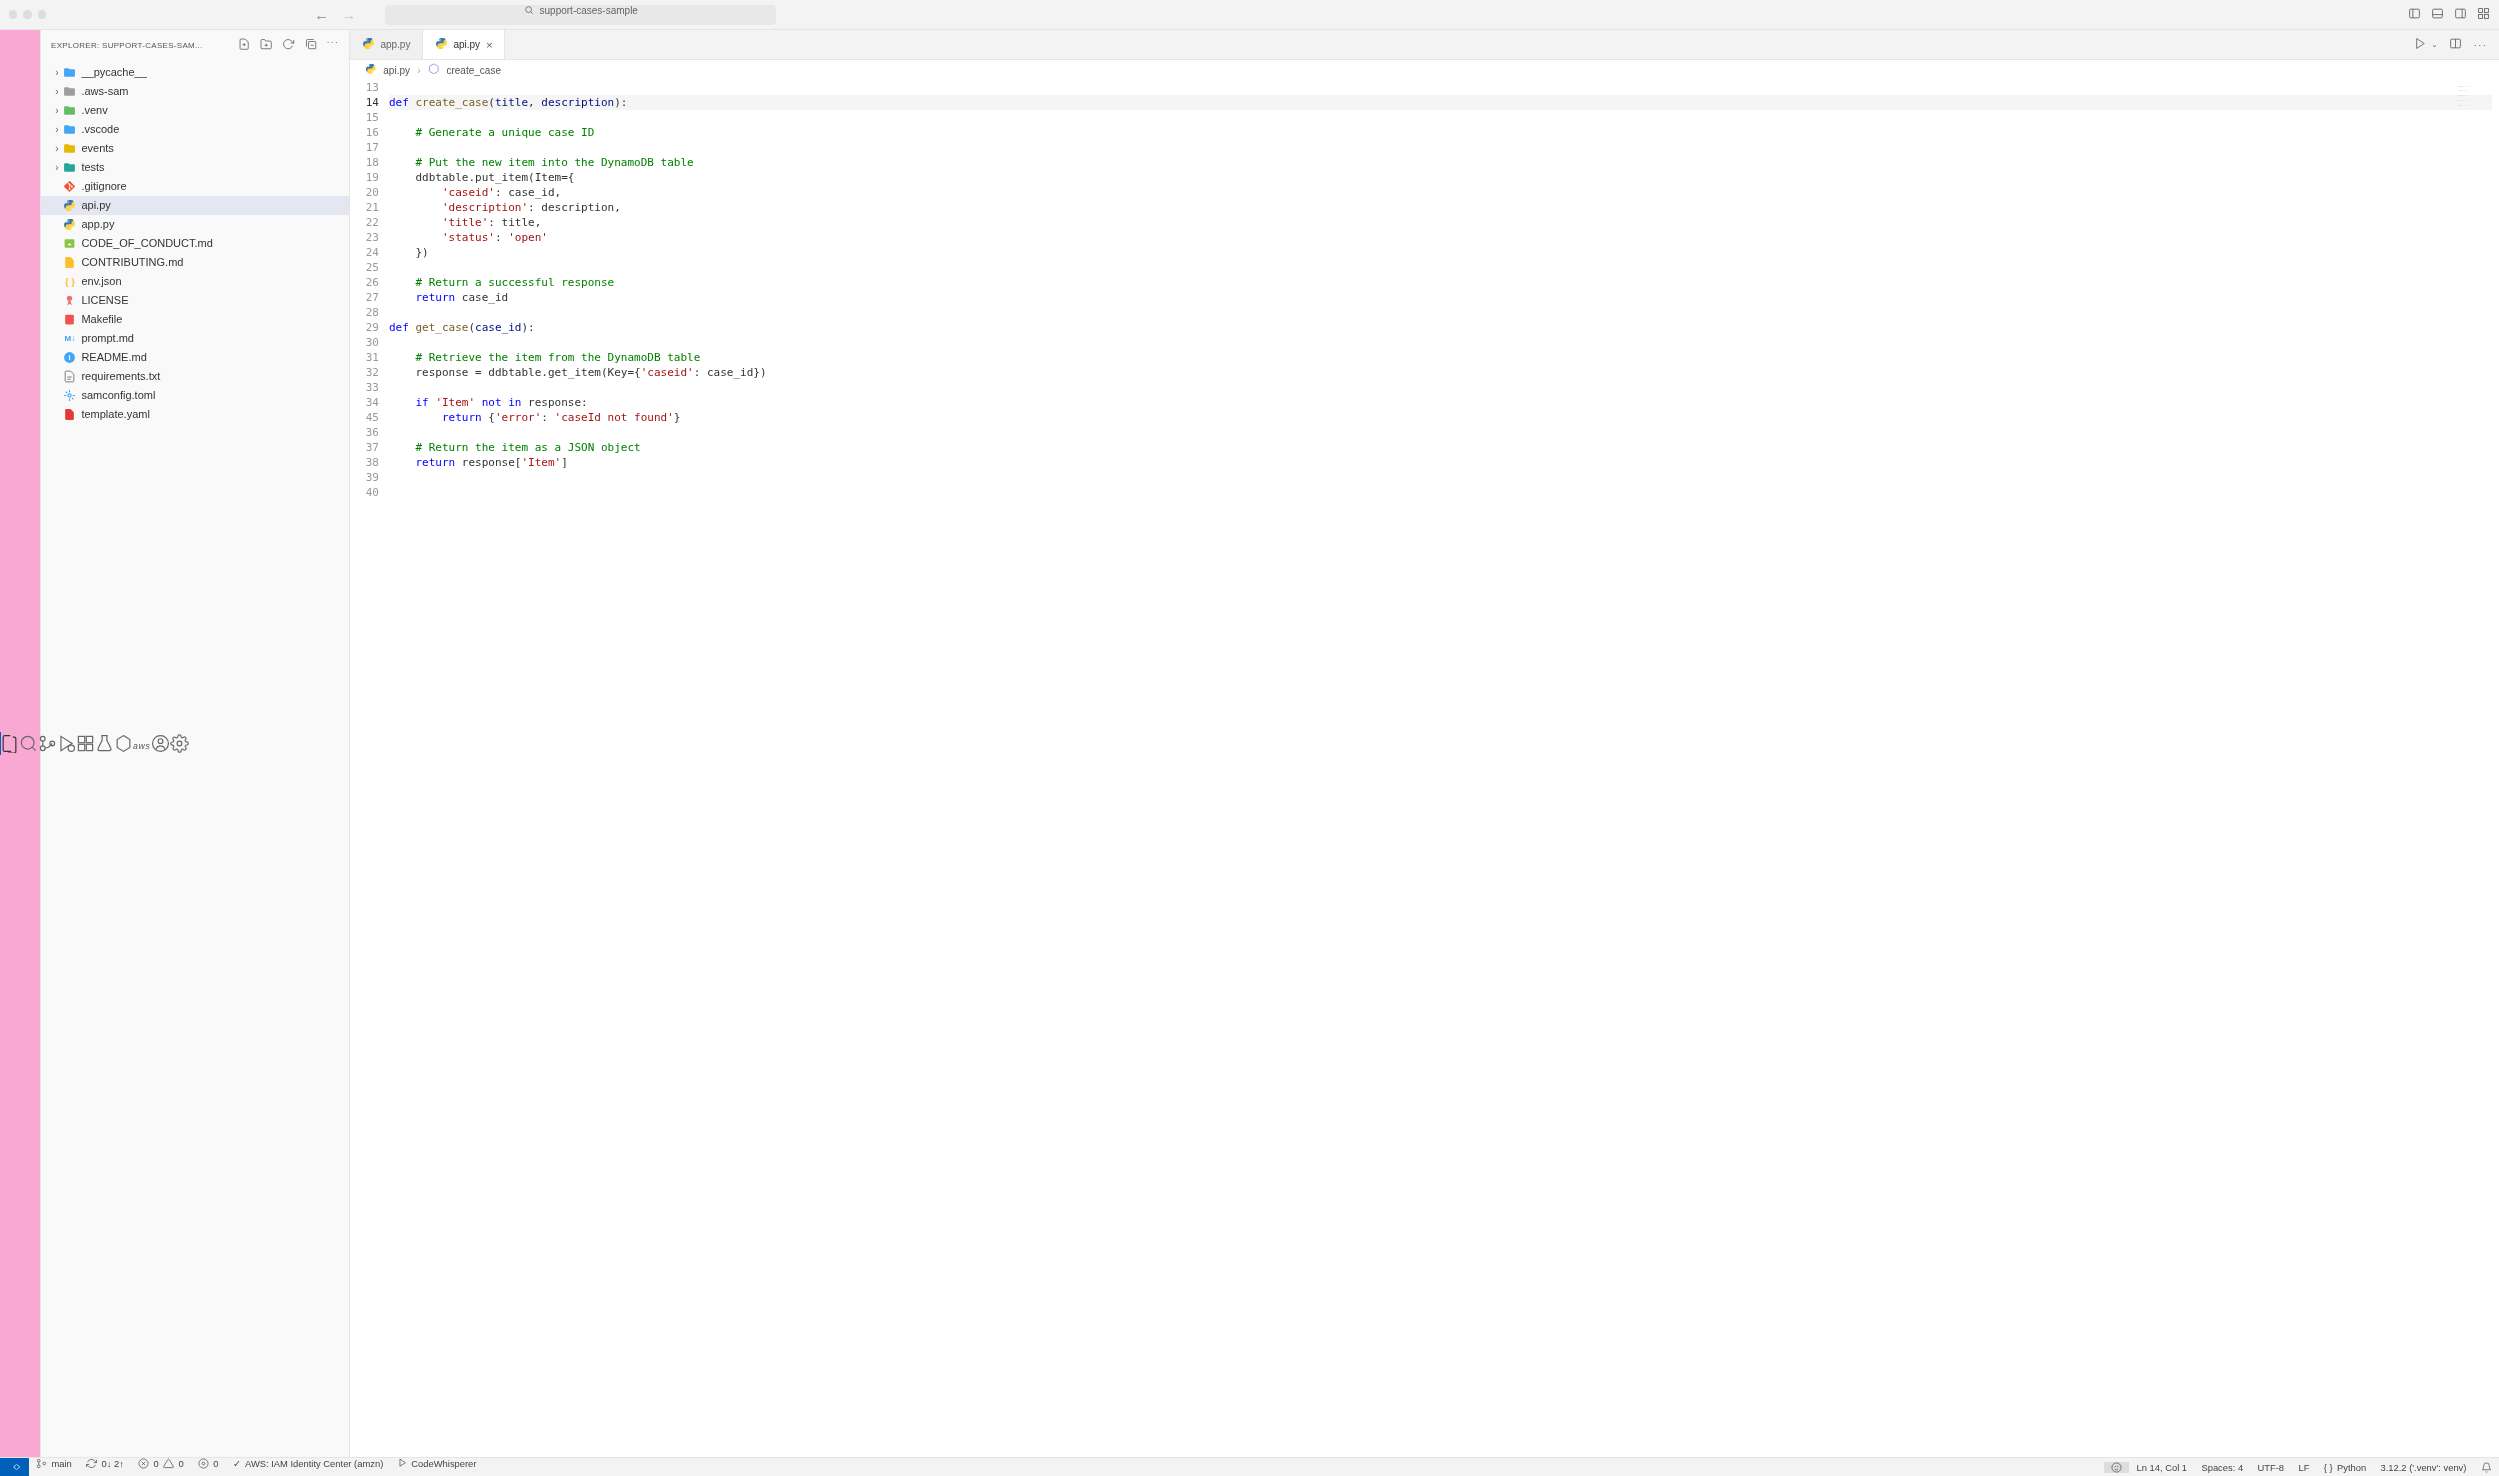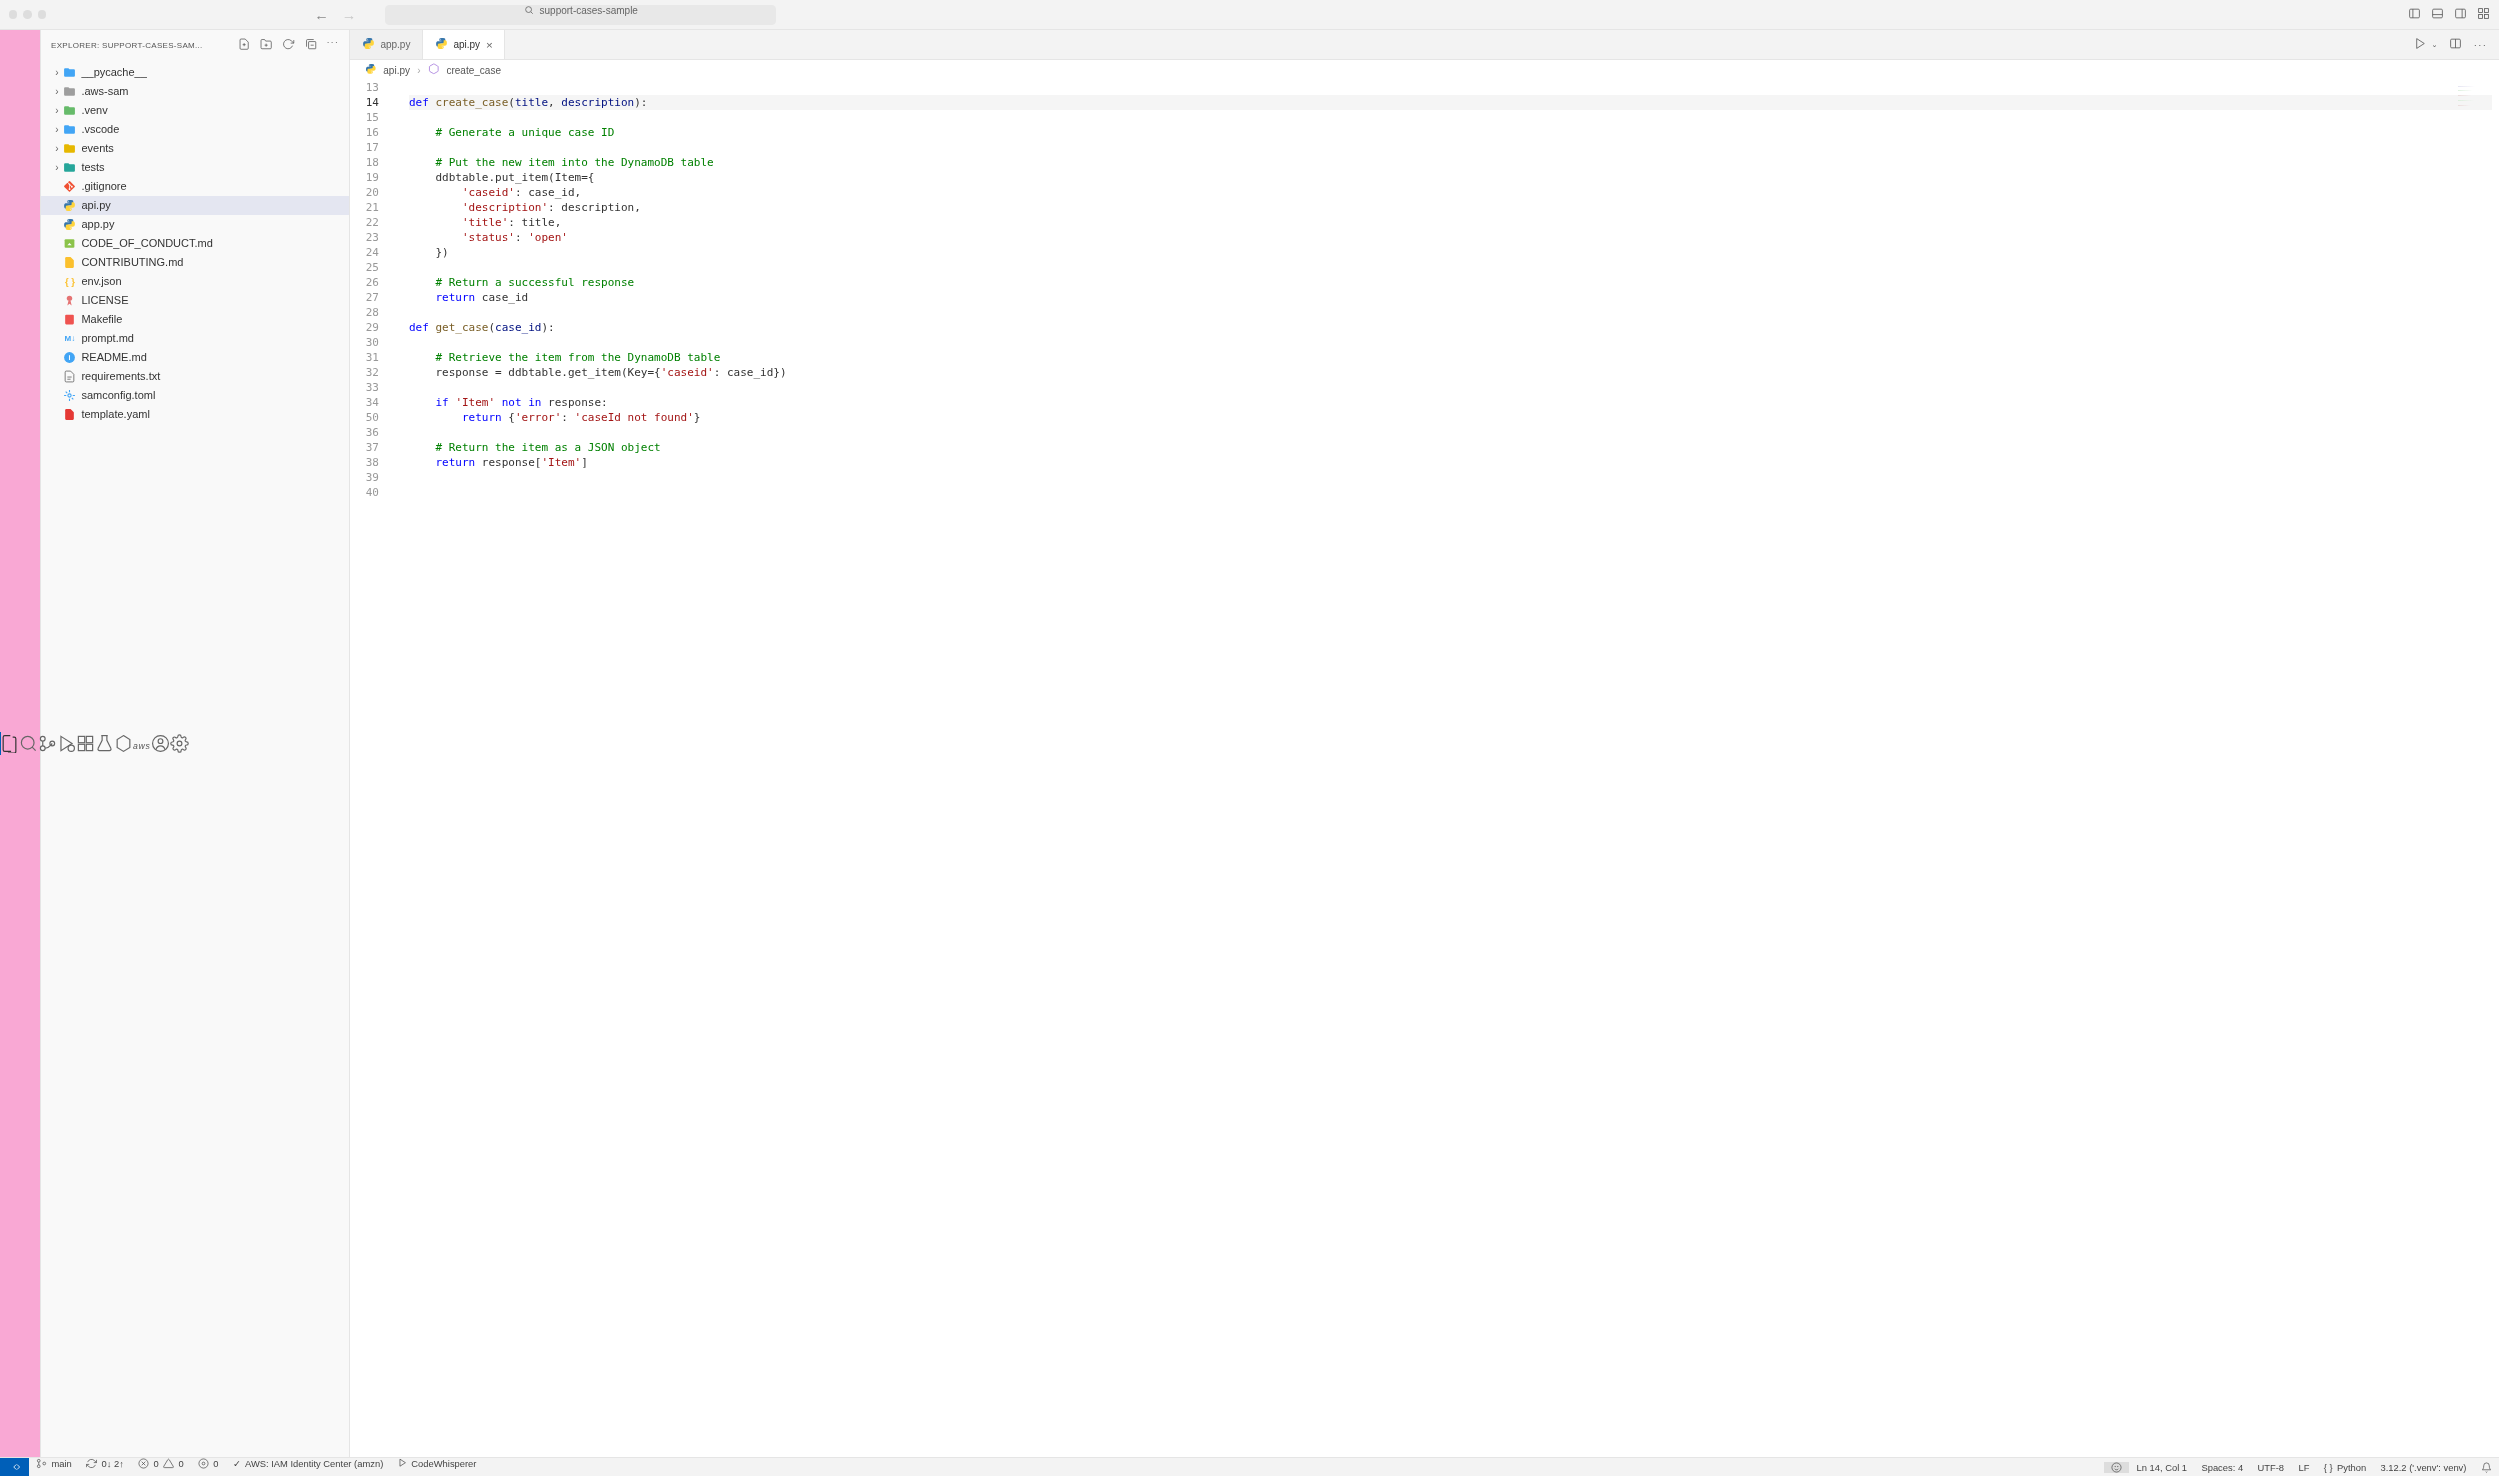--- a/index.html
+++ b/index.html
@@ -154,21 +154,21 @@
       width: 39px;
       text-align: right;
       padding-right: 10px;
       color: #999;
       user-select: none;
       flex-shrink: 0;
     }
     .gutter div { height: 15px; }
     .gutter div.current { color: #333; }
     .code-lines { flex: 1; padding-right: 7.2px; position: relative; }
-    .code-lines div.line { height: 15px; white-space: pre; margin-left: 20px; }
+    .code-lines div.line { height: 15px; white-space: pre; }
     .code-lines div.line.current { background: #f5f5f5; }
 
     .tok-kw { color: #0000ff; }
     .tok-def { color: #267f99; }
     .tok-fn { color: #795e26; }
     .tok-prm { color: #001080; }
     .tok-cm { color: #008000; }
     .tok-str { color: #a31515; }
 
     .minimap {
@@ -592,21 +592,21 @@
           <div>25</div>
           <div>26</div>
           <div>27</div>
           <div>28</div>
           <div>29</div>
           <div>30</div>
           <div>31</div>
           <div>32</div>
           <div>33</div>
           <div>34</div>
-          <div>50</div>
+          <div>45</div>
           <div>36</div>
           <div>37</div>
           <div>38</div>
           <div>39</div>
           <div>40</div>
         </div>
       <div class="code-lines" id="code-lines">
         <div class="minimap"></div>
       <div class="line"><span></span></div>
           <div class="line current"><span class="tok-kw">def </span><span class="tok-fn">create_case</span><span>(</span><span class="tok-prm">title</span><span>, </span><span class="tok-prm">description</span><span>):</span></div>

